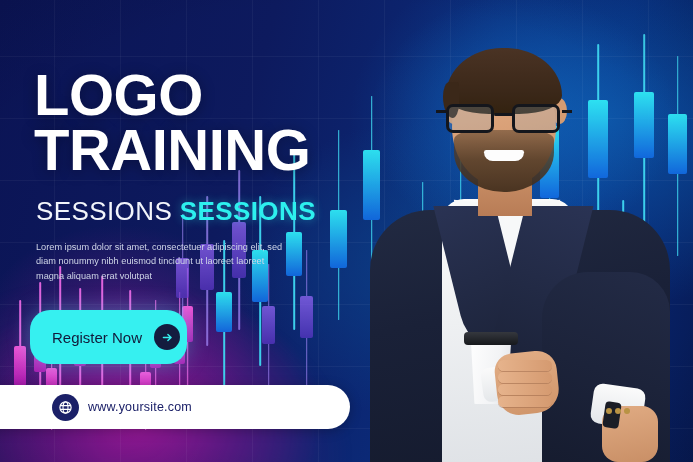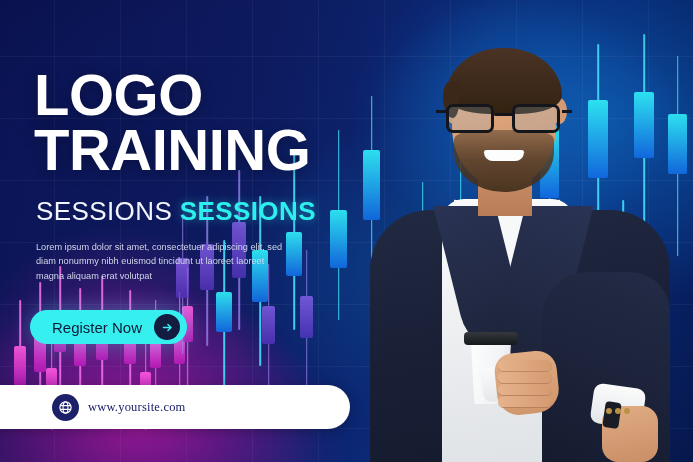--- a/index.html
+++ b/index.html
@@ -219,42 +219,42 @@
   .subhead .accent{ color:#2df0ee; font-weight:700; text-shadow:0 0 10px rgba(45,240,238,0.45); }
 
   .para{
     position:absolute; left:36px; top:240px; width:252px;
     font-size:9.2px; line-height:1.55; color:#cfd6e8; font-weight:400;
   }
 
   .cta{
     position:absolute; left:30px; top:310px;
     display:flex; align-items:center; gap:12px;
-    height:34px; padding:0 7px 0 22px;
+    height:54px; padding:0 7px 0 22px;
     background:#36f0f0; border-radius:20px;
     box-shadow:0 0 22px rgba(54,240,240,0.35);
     cursor:pointer;
   }
   .cta-label{ font-size:15px; font-weight:400; color:#111a3a; white-space:nowrap; }
   .cta-arrow{
     width:26px; height:26px; border-radius:50%;
     background:#141c3f; display:flex; align-items:center; justify-content:center;
     color:#36f0f0; font-size:13px; line-height:1;
   }
 
   .contact{
     position:absolute; left:-20px; top:385px;
     width:370px; height:44px;
     background:#ffffff; border-radius:0 22px 22px 0;
     display:flex; align-items:center; gap:10px;
     padding-left:50px;
     box-shadow:0 2px 12px rgba(0,0,0,0.25);
   }
   .c-item{ display:flex; align-items:center; gap:9px; }
-  .c-item.second{ margin-left:22px;font-family:Liberation Serif, serif; }
+  .c-item.second{ margin-left:22px; }
   .c-ico{
     width:27px; height:27px; border-radius:50%;
     background:#1b2068; display:flex; align-items:center; justify-content:center;
     color:#fff; flex:none;
   }
   .c-text{ font-size:12.5px; color:#1b2068; white-space:nowrap; letter-spacing:0.2px; }
 </style>
 </head>
 <body>
 

